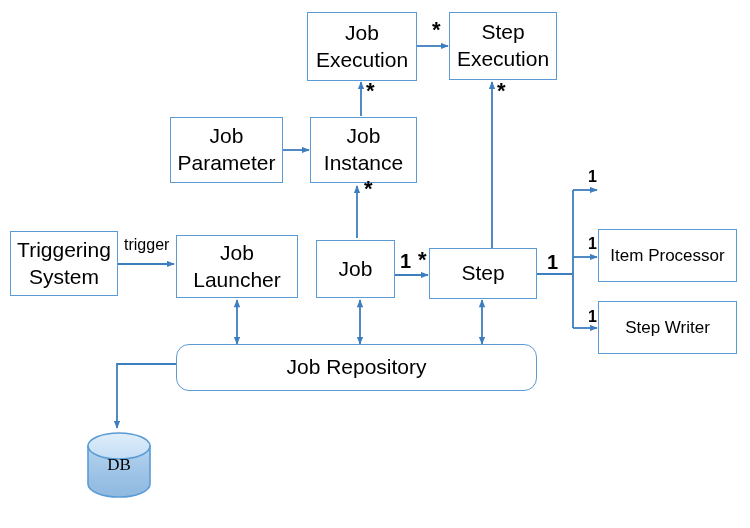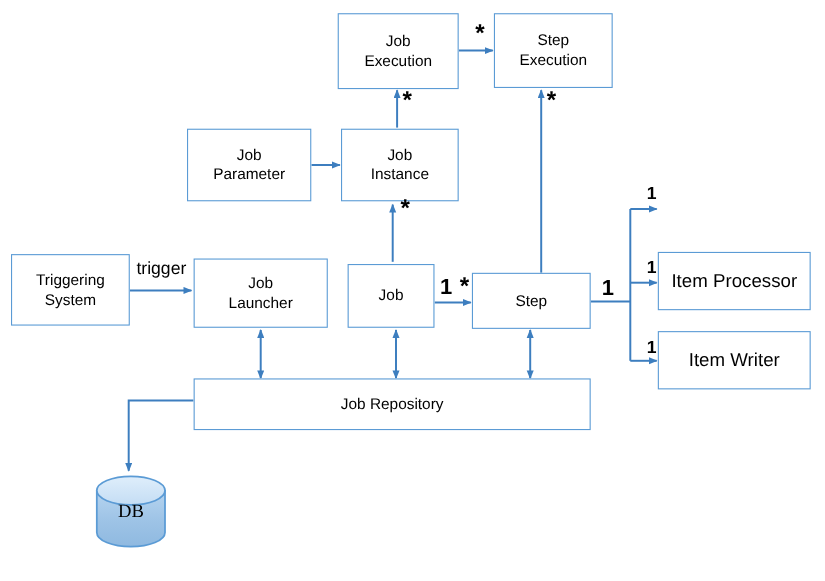--- a/index.html
+++ b/index.html
@@ -18,21 +18,21 @@
   .node {
     position: absolute;
     box-sizing: border-box;
     border: 1.5px solid #5b9bd5;
     background: #ffffff;
     display: flex;
     align-items: center;
     justify-content: center;
     text-align: center;
     color: #000000;
-    font-size: 14px;
+    font-size: 21px;
     line-height: 1.28;
     font-family: "Liberation Sans", sans-serif;
     white-space: pre-line;
   }
   .node-sm { font-size: 17px; }
   .edge-label {
     position: absolute;
     color: #000000;
     font-family: "Liberation Sans", sans-serif;
     line-height: 1;
@@ -141,23 +141,23 @@
   <div class="node" style="left:176px; top:235px; width:122px; height:63px;">Job
 Launcher</div>
 
   <div class="node" style="left:316px; top:240px; width:79px; height:58px;">Job</div>
 
   <div class="node" style="left:429px; top:248px; width:108px; height:51px;">Step</div>
 
 
   <div class="node node-sm" style="left:598px; top:229px; width:139px; height:53px;">Item Processor</div>
 
-  <div class="node node-sm" style="left:598px; top:301px; width:139px; height:53px;">Item Writer</div>
+  <div class="node node-sm" style="left:598px; top:301px; width:139px; height:53px;">Step Writer</div>
 
-  <div class="node" style="left:176px; top:344px; width:361px; height:47px;">Job Repository</div>
+  <div class="node" style="left:176px; top:344px; width:361px; height:47px;border-radius:13px;">Job Repository</div>
 
   <div class="db-label" style="left:88px; top:455px; width:62px;">DB</div>
 
   <div class="edge-label small-label" style="left:124px; top:237px;">trigger</div>
 
   <div class="edge-label mult-star" style="left:432px; top:19px;">*</div>
 
   <div class="edge-label mult-star" style="left:366px; top:80px;">*</div>
 
   <div class="edge-label mult-star" style="left:497px; top:80px;">*</div>

